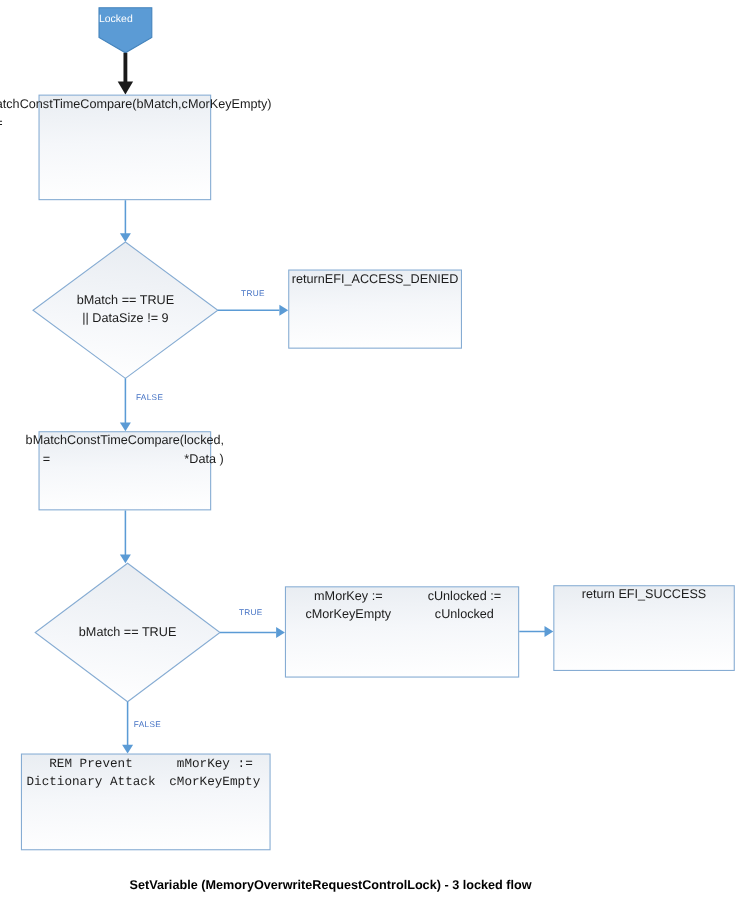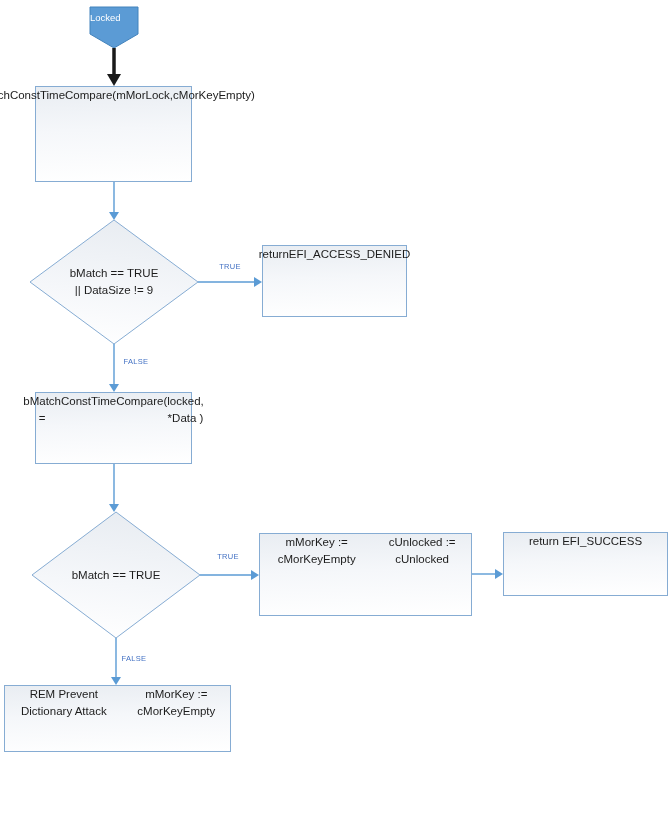--- a/index.html
+++ b/index.html
@@ -103,33 +103,33 @@
 
     <line x1="116" y1="638" x2="116" y2="678" stroke="#5b9bd5" stroke-width="1.4"></line>
     <polygon points="111,677 121,677 116,685" fill="#5b9bd5"></polygon>
   </svg>
 
   <div class="start-label">Locked</div>
 
   <div class="node" style="left:35px; top:86px; width:157px; height:96px;">
     <div>bMatch =</div>
     <div>ConstTimeCompare(</div>
-    <div>mMorLock,</div>
+    <div>bMatch,</div>
     <div>cMorKeyEmpty)</div>
   </div>
 
   <div class="dtext" style="left:34px; top:250px; width:160px; height:64px;">
     <div>bMatch == TRUE</div>
     <div>|| DataSize != 9</div>
   </div>
 
   <div class="elabel" style="left:205px; top:262px;">TRUE</div>
   <div class="elabel" style="left:111px; top:357px;">FALSE</div>
 
-  <div class="node" style="left:262px; top:245px; width:145px; height:72px;">
+  <div class="node" style="left:262px; top:245px; width:158px; height:72px;">
     <div>return</div>
     <div>EFI_ACCESS_DENIED</div>
   </div>
 
   <div class="node" style="left:35px; top:392px; width:157px; height:72px;">
     <div>bMatch =</div>
     <div>ConstTimeCompare(</div>
     <div>locked, *Data )</div>
   </div>
 
@@ -138,23 +138,24 @@
   </div>
 
   <div class="elabel" style="left:203px; top:552px;">TRUE</div>
   <div class="elabel" style="left:109px; top:654px;">FALSE</div>
 
   <div class="node" style="left:259px; top:533px; width:213px; height:83px;">
     <div>mMorKey := cMorKeyEmpty</div>
     <div>cUnlocked := cUnlocked</div>
   </div>
 
-  <div class="node" style="left:503px; top:532px; width:165px; height:64px;">
+  <div class="node" style="left:503px; top:532px; width:165px; height:78px;">
     <div>return EFI_SUCCESS</div>
   </div>
 
-  <div class="node" style="left:4px; top:685px; width:227px; height:67px;">
+  <div class="node" style="left:19px; top:685px; width:227px; height:88px;font-family:Liberation Mono, monospace;">
     <div>REM Prevent Dictionary Attack</div>
     <div>mMorKey := cMorKeyEmpty</div>
   </div>
 
+  <div class="caption">SetVariable (MemoryOverwriteRequestControlLock) - 3 locked flow</div>
 
 </div>
 
 </body></html>

